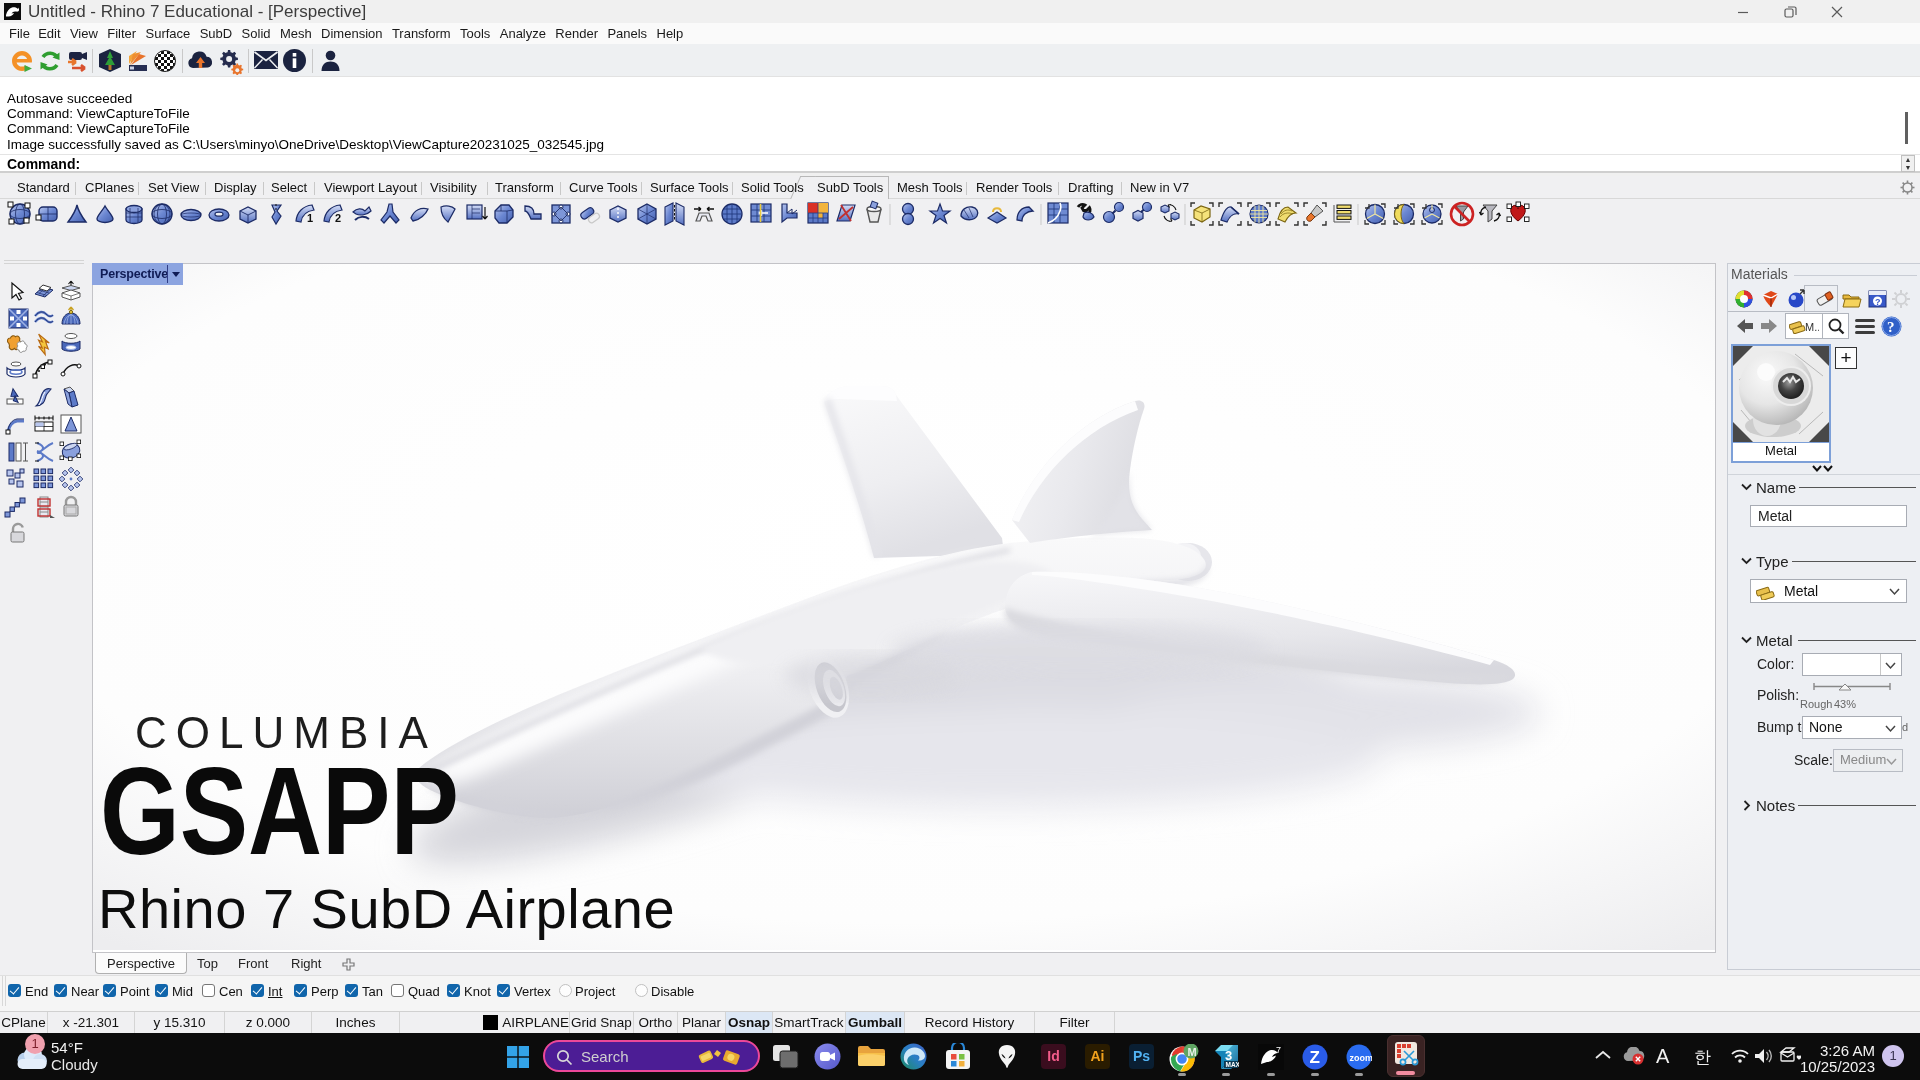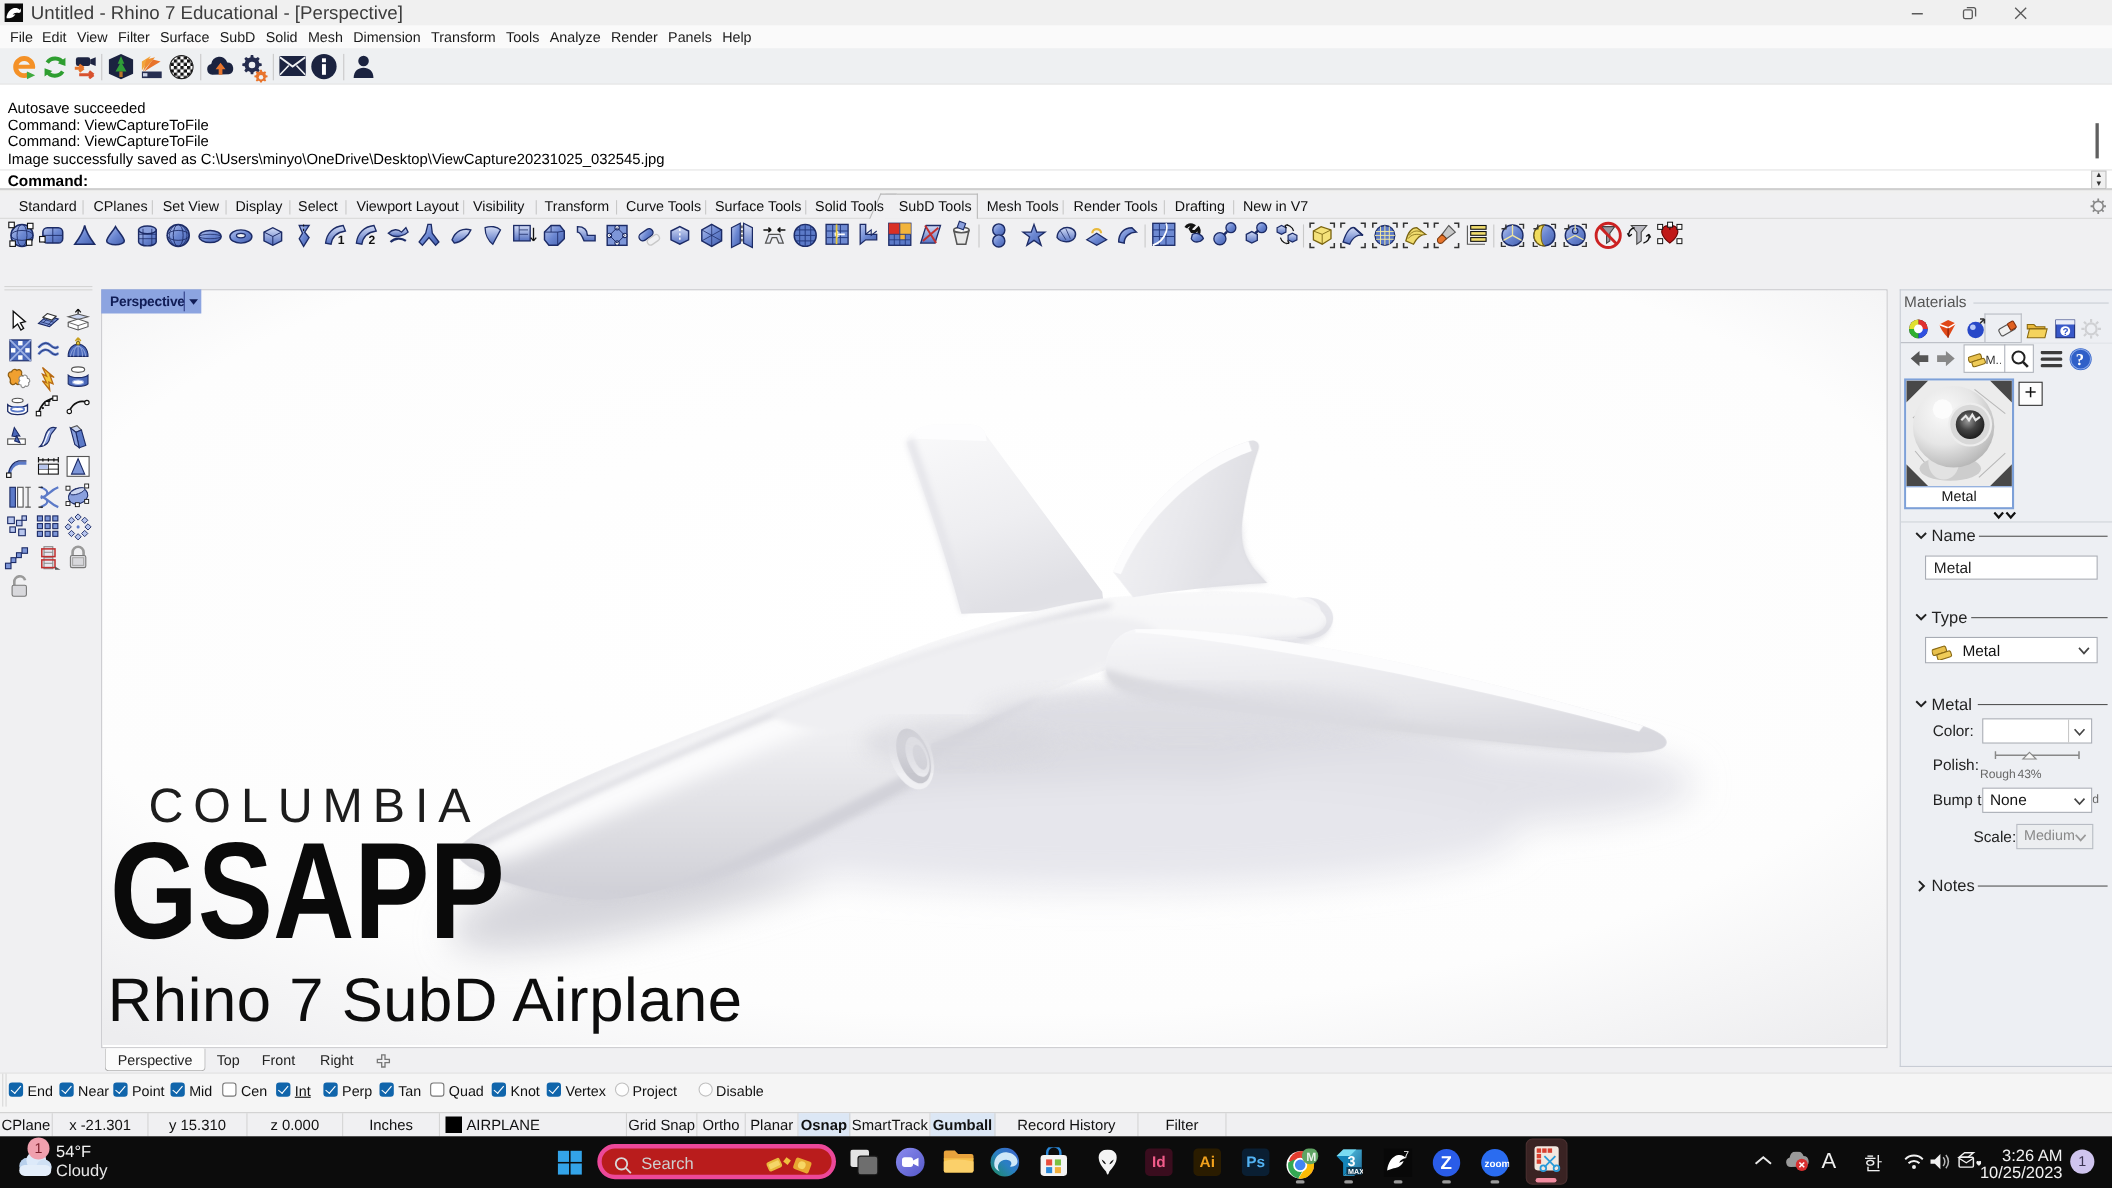--- a/index.html
+++ b/index.html
@@ -1072,21 +1072,21 @@
     <div class="osrad" style="left:635px;"></div>
     <div class="oslbl" style="left:651px;">Disable</div>
   </div>
 
   <div class="abs" id="statusbar">
     <div class="sbf" style="left:0;width:48px;">CPlane</div>
     <div class="sbf" style="left:48px;width:87px;">x -21.301</div>
     <div class="sbf" style="left:135px;width:90px;">y 15.310</div>
     <div class="sbf" style="left:225px;width:87px;">z 0.000</div>
     <div class="sbf" style="left:312px;width:88px;">Inches</div>
-    <div class="sbf" style="left:400px;width:170px;justify-content:flex-start;padding-left:5px;"><span style="display:inline-block;width:15px;height:15px;background:#000;margin-right:4px;"></span>AIRPLANE</div>
+    <div class="sbf" style="left:400px;width:170px;justify-content:flex-end;padding-left:5px;"><span style="display:inline-block;width:15px;height:15px;background:#000;margin-right:4px;"></span>AIRPLANE</div>
     <div class="sbf" style="left:570px;width:64px;">Grid Snap</div>
     <div class="sbf" style="left:634px;width:44px;">Ortho</div>
     <div class="sbf" style="left:678px;width:48px;">Planar</div>
     <div class="sbf" style="left:726px;width:47px;background:#dce7f5;font-weight:bold;">Osnap</div>
     <div class="sbf" style="left:773px;width:73px;">SmartTrack</div>
     <div class="sbf" style="left:846px;width:59px;background:#dce7f5;font-weight:bold;">Gumball</div>
     <div class="sbf" style="left:905px;width:130px;">Record History</div>
     <div class="sbf" style="left:1035px;width:80px;">Filter</div>
   </div>
 
@@ -1102,21 +1102,21 @@
     <div style="position:absolute;left:51px;top:6px;font-size:15px;color:#f2f2f2;">54°F</div>
     <div style="position:absolute;left:51px;top:23px;font-size:15px;color:#e8e8e8;">Cloudy</div>
 
     <svg style="position:absolute;left:507px;top:13px;" width="22" height="22">
       <rect x="0" y="0" width="10.3" height="10.3" fill="#33a3e8"></rect>
       <rect x="11.7" y="0" width="10.3" height="10.3" fill="#33a3e8"></rect>
       <rect x="0" y="11.7" width="10.3" height="10.3" fill="#33a3e8"></rect>
       <rect x="11.7" y="11.7" width="10.3" height="10.3" fill="#33a3e8"></rect>
     </svg>
 
-    <div style="position:absolute;left:543px;top:7px;width:217px;height:32px;background:#b91c1c;border:4px solid #ec4899;border-radius:16px;">
+    <div style="position:absolute;left:543px;top:7px;width:217px;height:32px;background:#4c1d95;border:2px solid #ec4899;border-radius:16px;">
       <svg style="position:absolute;left:11px;top:7px;" width="17" height="17">
         <circle cx="7" cy="7" r="5.2" fill="none" stroke="#d8d8d8" stroke-width="1.7"></circle>
         <line x1="11" y1="11" x2="15.5" y2="15.5" stroke="#d8d8d8" stroke-width="1.7"></line>
       </svg>
       <div style="position:absolute;left:36px;top:6px;font-size:15px;color:#cfcfcf;">Search</div>
       <svg style="position:absolute;right:13px;top:4px;" width="48" height="26">
         <g transform="rotate(-25 10 12)">
           <rect x="3" y="6" width="13" height="9" rx="2" fill="#e8b83c"></rect>
           <rect x="4.5" y="8" width="10" height="5" rx="1" fill="#f5d668"></rect>
         </g>

